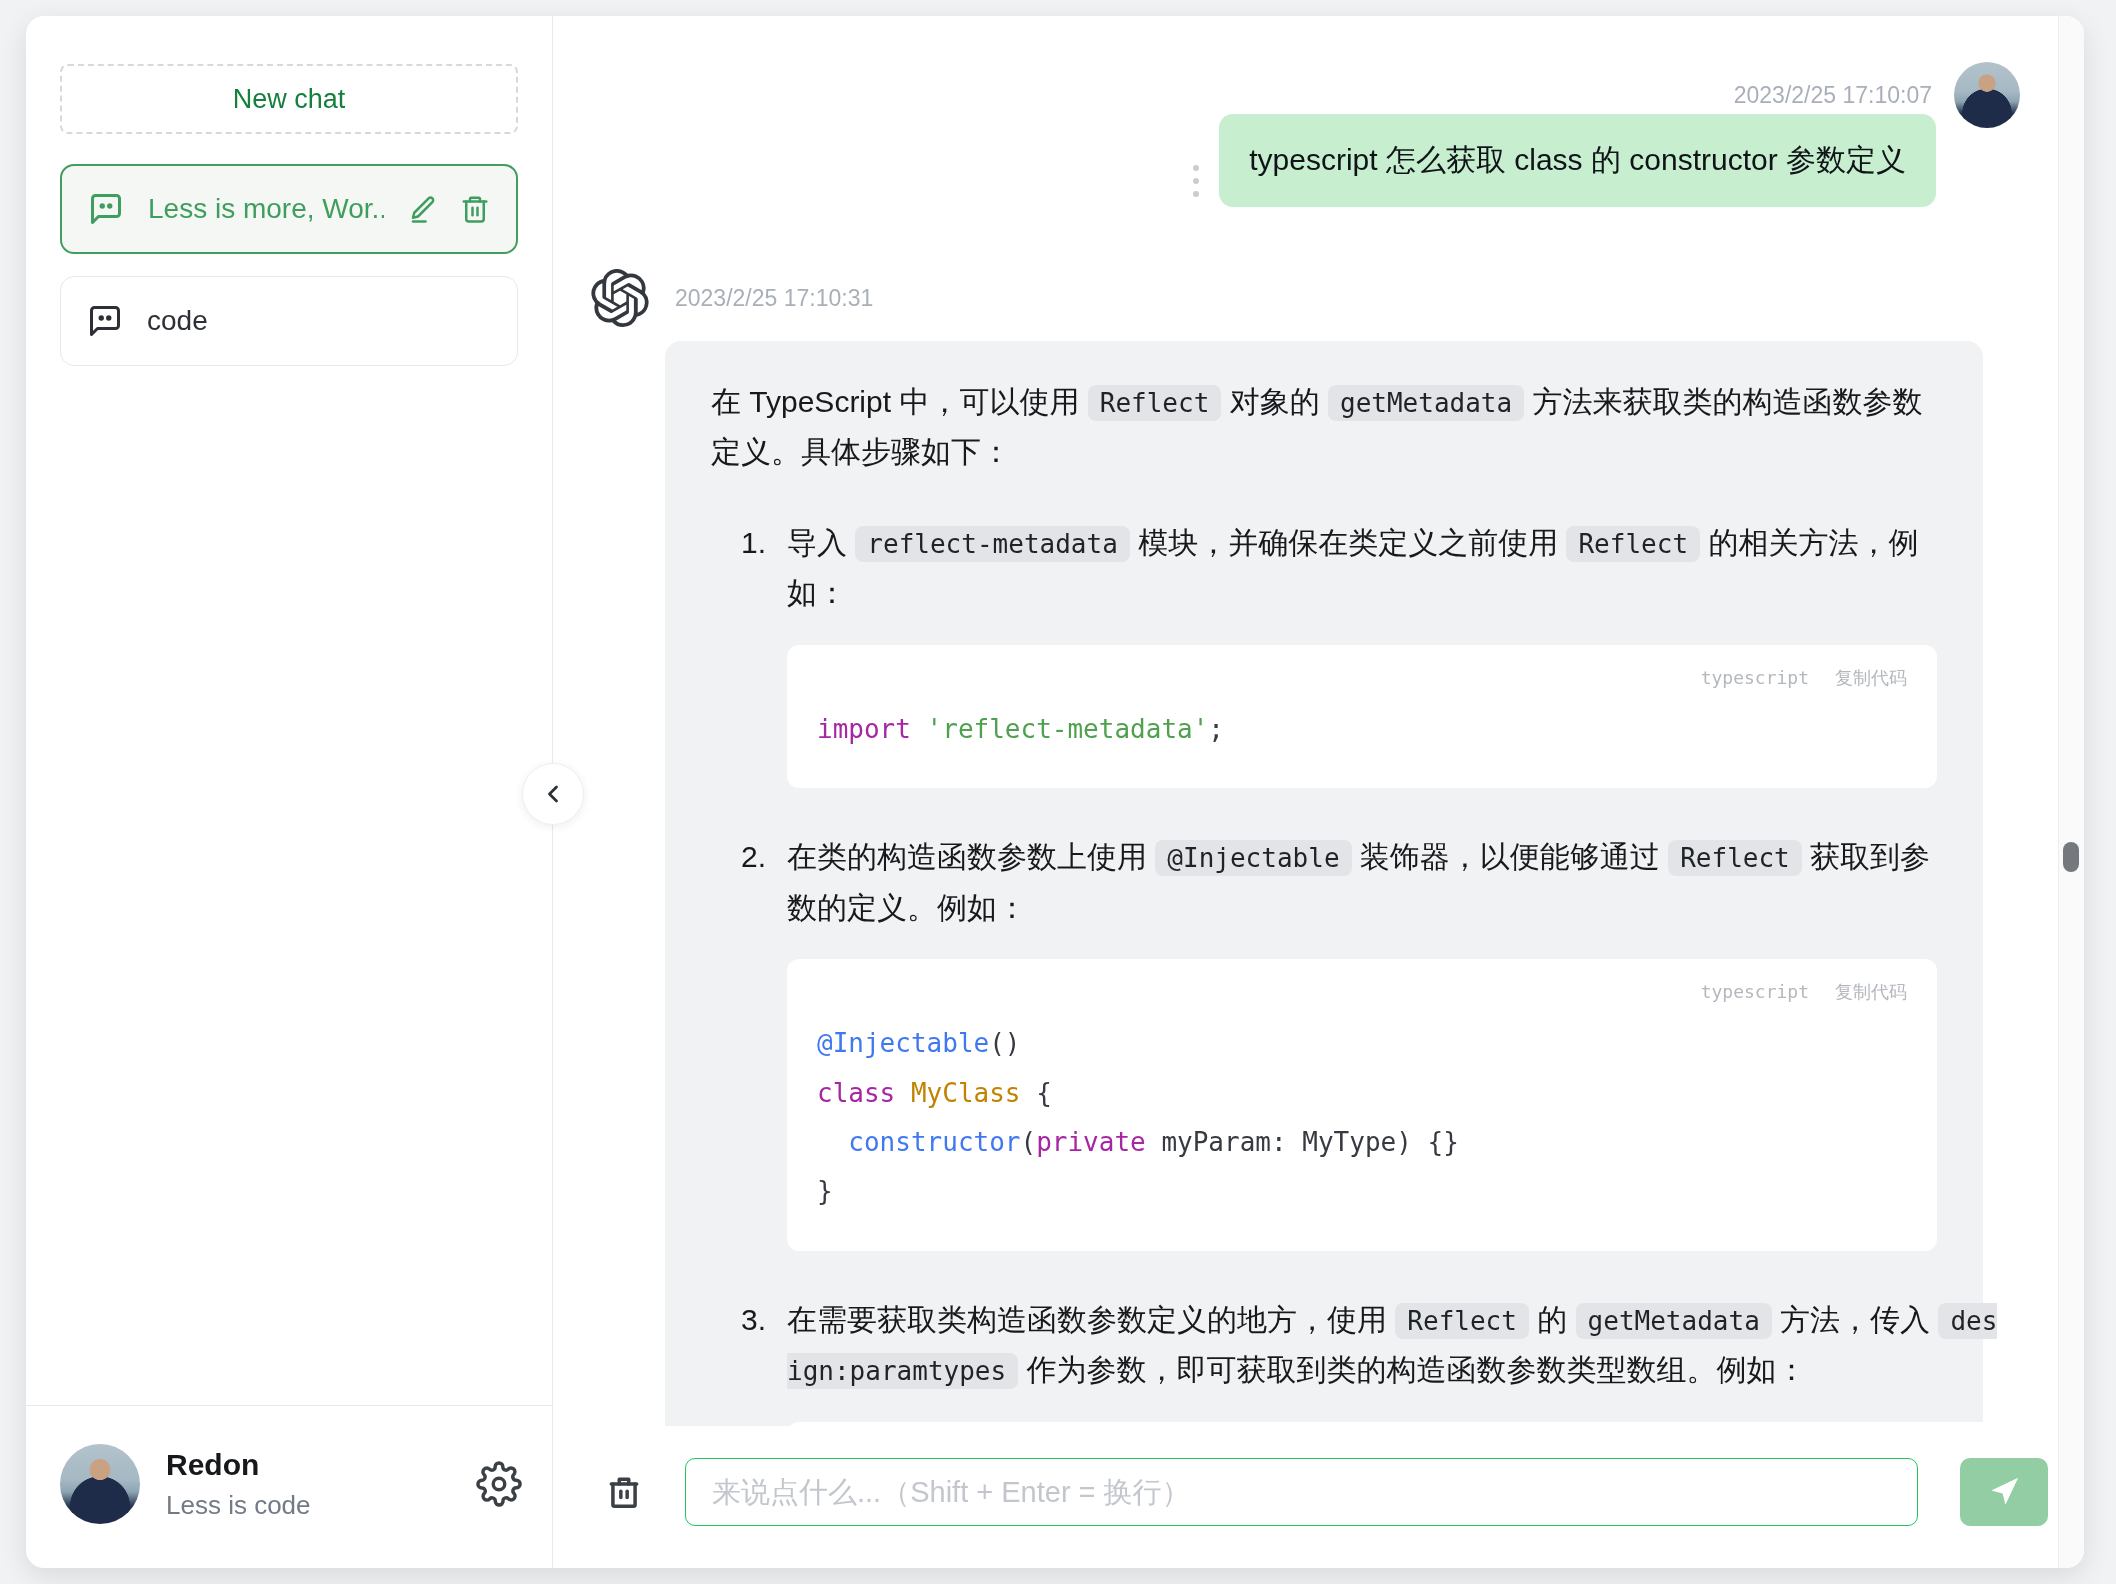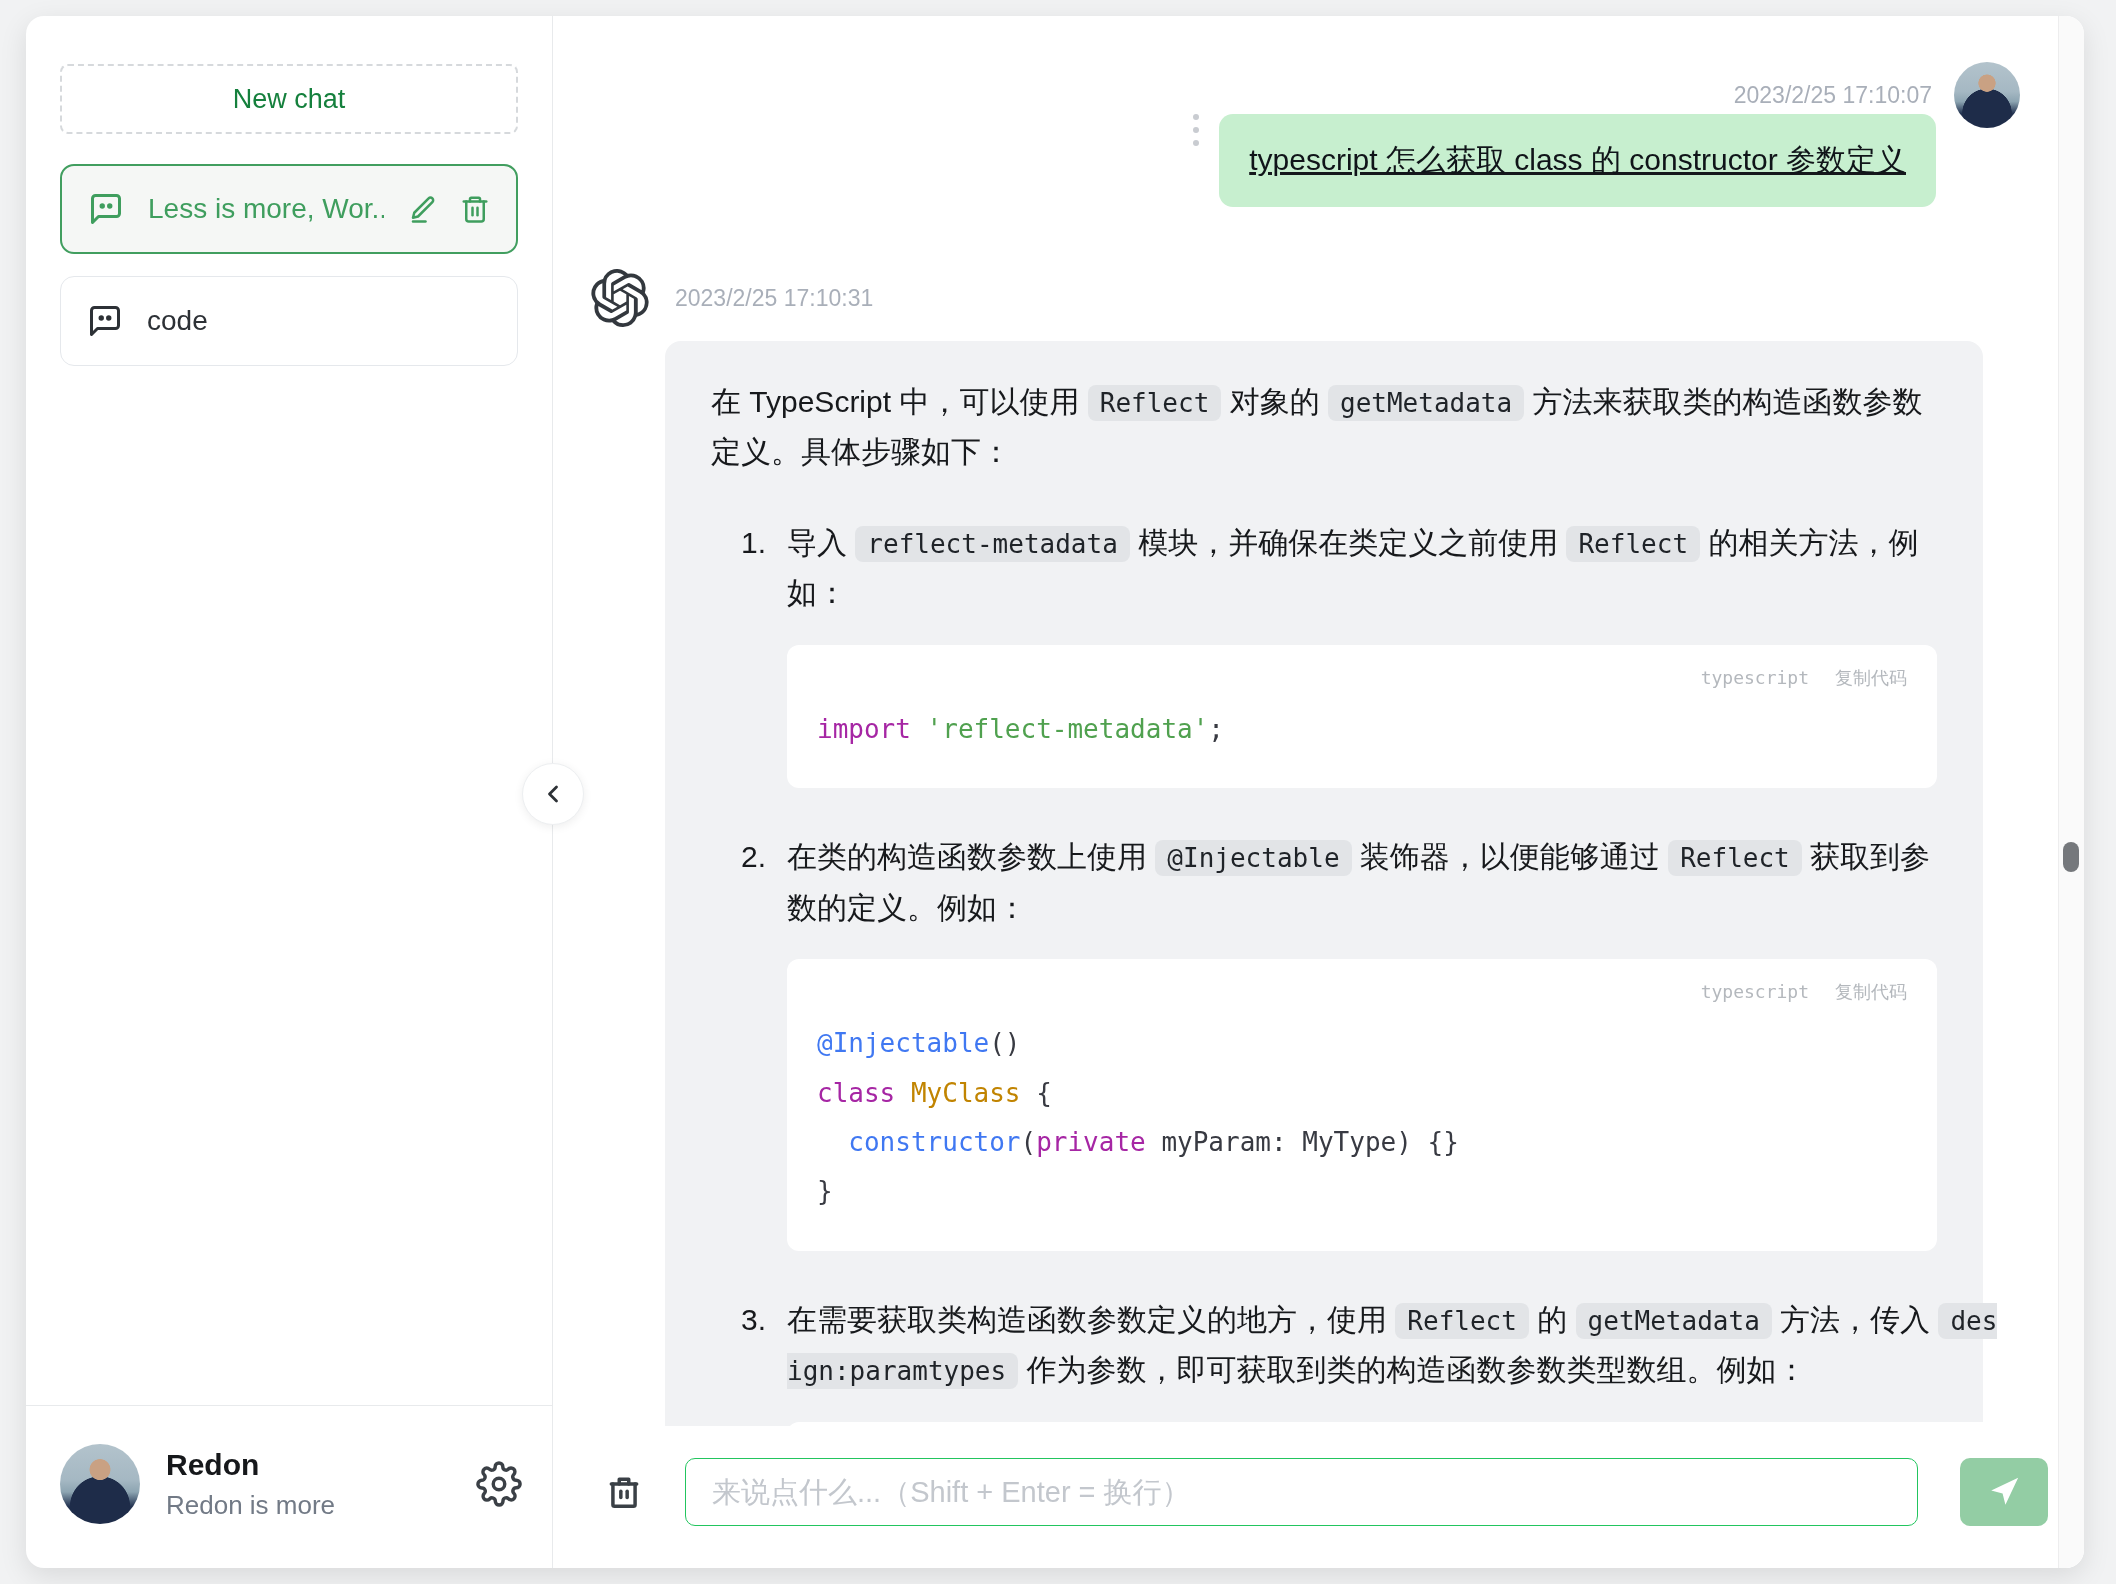--- a/index.html
+++ b/index.html
@@ -69,23 +69,22 @@
   }
   .collapse-btn svg { width:28px; height:28px; }
   
   .main { flex:1; position:relative; overflow:hidden; border-radius:0 18px 18px 0; }
   .messages { padding:46px 64px 0 38px; }
   .user-head {
     display:flex; justify-content:flex-end; align-items:center; gap:22px;
   }
   .timestamp { font-size:23px; color:#a9afb9; }
   .user-bubble-row {
-    display:flex; justify-content:flex-end; align-items:flex-start; gap:20px;
+    display:flex; justify-content:flex-end; align-items:flex-end; gap:20px;
     margin:-14px 84px 0 0;
-    text-decoration:underline;
   }
   .dots-menu { display:flex; flex-direction:column; gap:7px; margin-bottom:10px; cursor:pointer; }
   .dots-menu i { width:6px; height:6px; border-radius:50%; background:#c9ccd1; }
   .user-bubble {
     background:#c7efcf; border-radius:14px; padding:26px 30px;
     font-size:30px; color:#101419; max-width:1100px;
   }
   .asst-head { display:flex; align-items:center; gap:26px; margin-top:62px; }
   .openai-logo { width:58px; height:58px; color:#33383e; flex:none; }
   .asst-bubble {
@@ -190,21 +189,21 @@
           <circle cx="14.5" cy="10" r="0.8" fill="currentColor"></circle>
         </svg>
         <span class="label">code</span>
       </div>
     </div>
 
     <div class="sidebar-footer">
       <div class="avatar big"></div>
       <div class="profile-texts">
         <span class="profile-name">Redon</span>
-        <span class="profile-sub">Redon is more</span>
+        <span class="profile-sub">Less is code</span>
       </div>
       <span class="gear-btn">
         <svg viewBox="0 0 24 24" fill="none" stroke="currentColor" stroke-width="1.8" stroke-linecap="round" stroke-linejoin="round">
           <circle cx="12" cy="12" r="3"></circle>
           <path d="M19.4 15a1.65 1.65 0 0 0 .33 1.82l.06.06a2 2 0 0 1 0 2.83 2 2 0 0 1-2.83 0l-.06-.06a1.65 1.65 0 0 0-1.82-.33 1.65 1.65 0 0 0-1 1.51V21a2 2 0 0 1-2 2 2 2 0 0 1-2-2v-.09A1.65 1.65 0 0 0 9 19.4a1.65 1.65 0 0 0-1.82.33l-.06.06a2 2 0 0 1-2.83 0 2 2 0 0 1 0-2.83l.06-.06a1.65 1.65 0 0 0 .33-1.82 1.65 1.65 0 0 0-1.51-1H3a2 2 0 0 1-2-2 2 2 0 0 1 2-2h.09A1.65 1.65 0 0 0 4.6 9a1.65 1.65 0 0 0-.33-1.82l-.06-.06a2 2 0 0 1 0-2.83 2 2 0 0 1 2.83 0l.06.06a1.65 1.65 0 0 0 1.82.33H9a1.65 1.65 0 0 0 1-1.51V3a2 2 0 0 1 2-2 2 2 0 0 1 2 2v.09a1.65 1.65 0 0 0 1 1.51 1.65 1.65 0 0 0 1.82-.33l.06-.06a2 2 0 0 1 2.83 0 2 2 0 0 1 0 2.83l-.06.06a1.65 1.65 0 0 0-.33 1.82V9a1.65 1.65 0 0 0 1.51 1H21a2 2 0 0 1 2 2 2 2 0 0 1-2 2h-.09a1.65 1.65 0 0 0-1.51 1z"></path>
         </svg>
       </span>
     </div>
   </aside>
 

